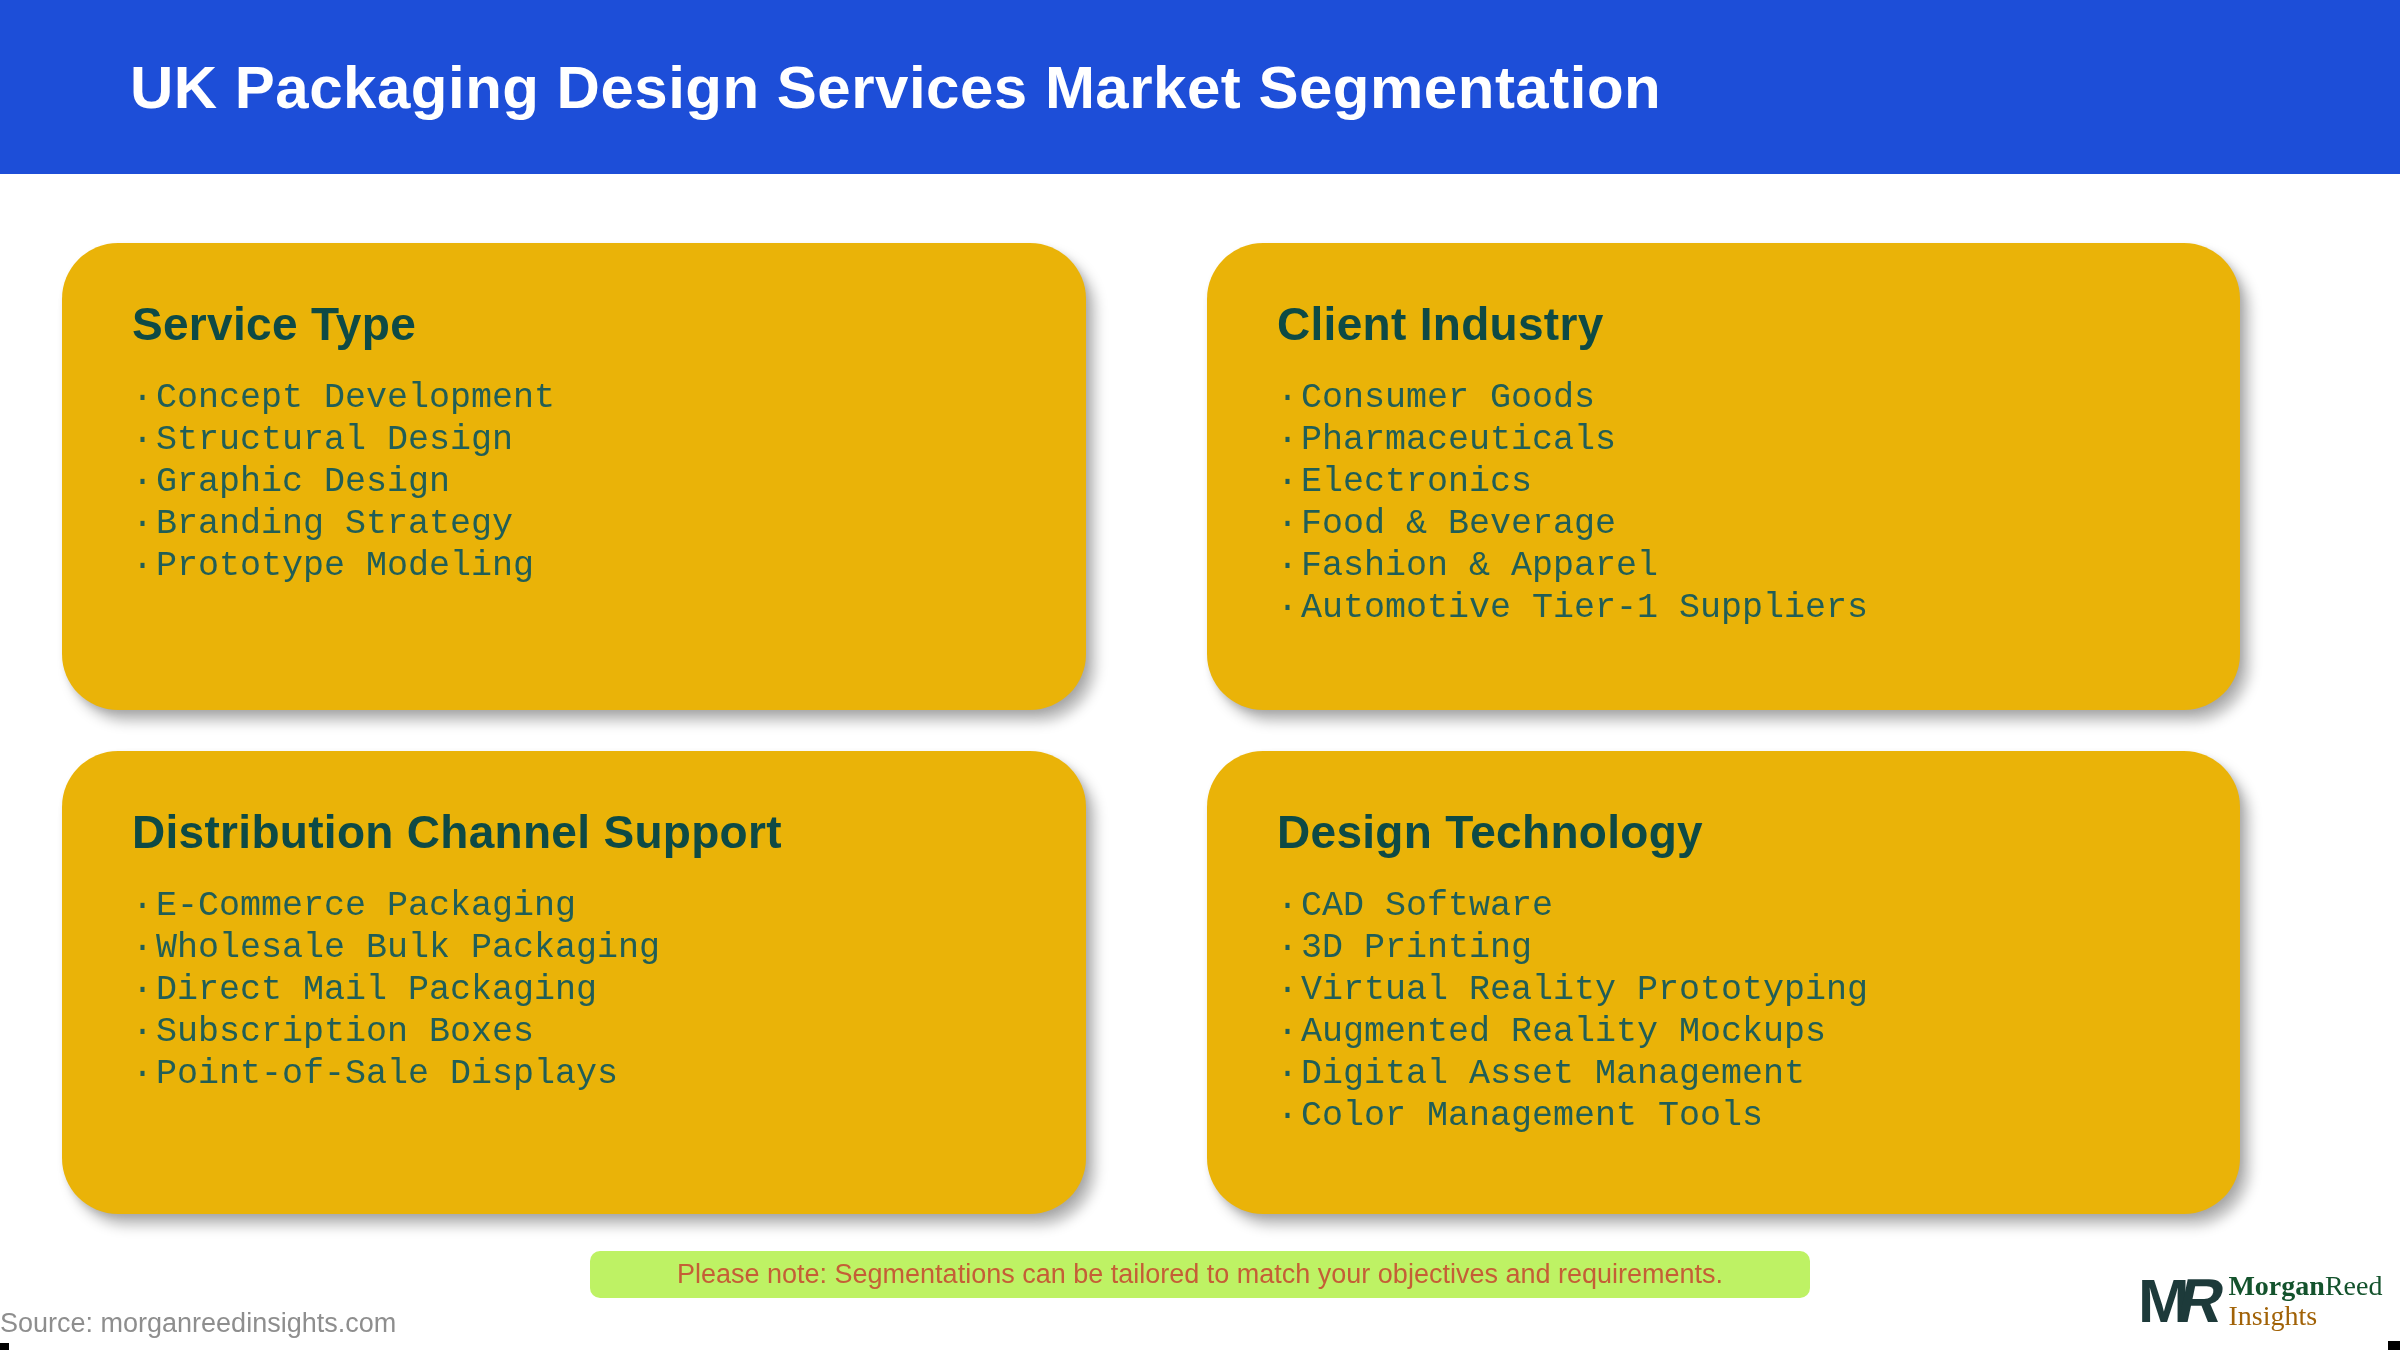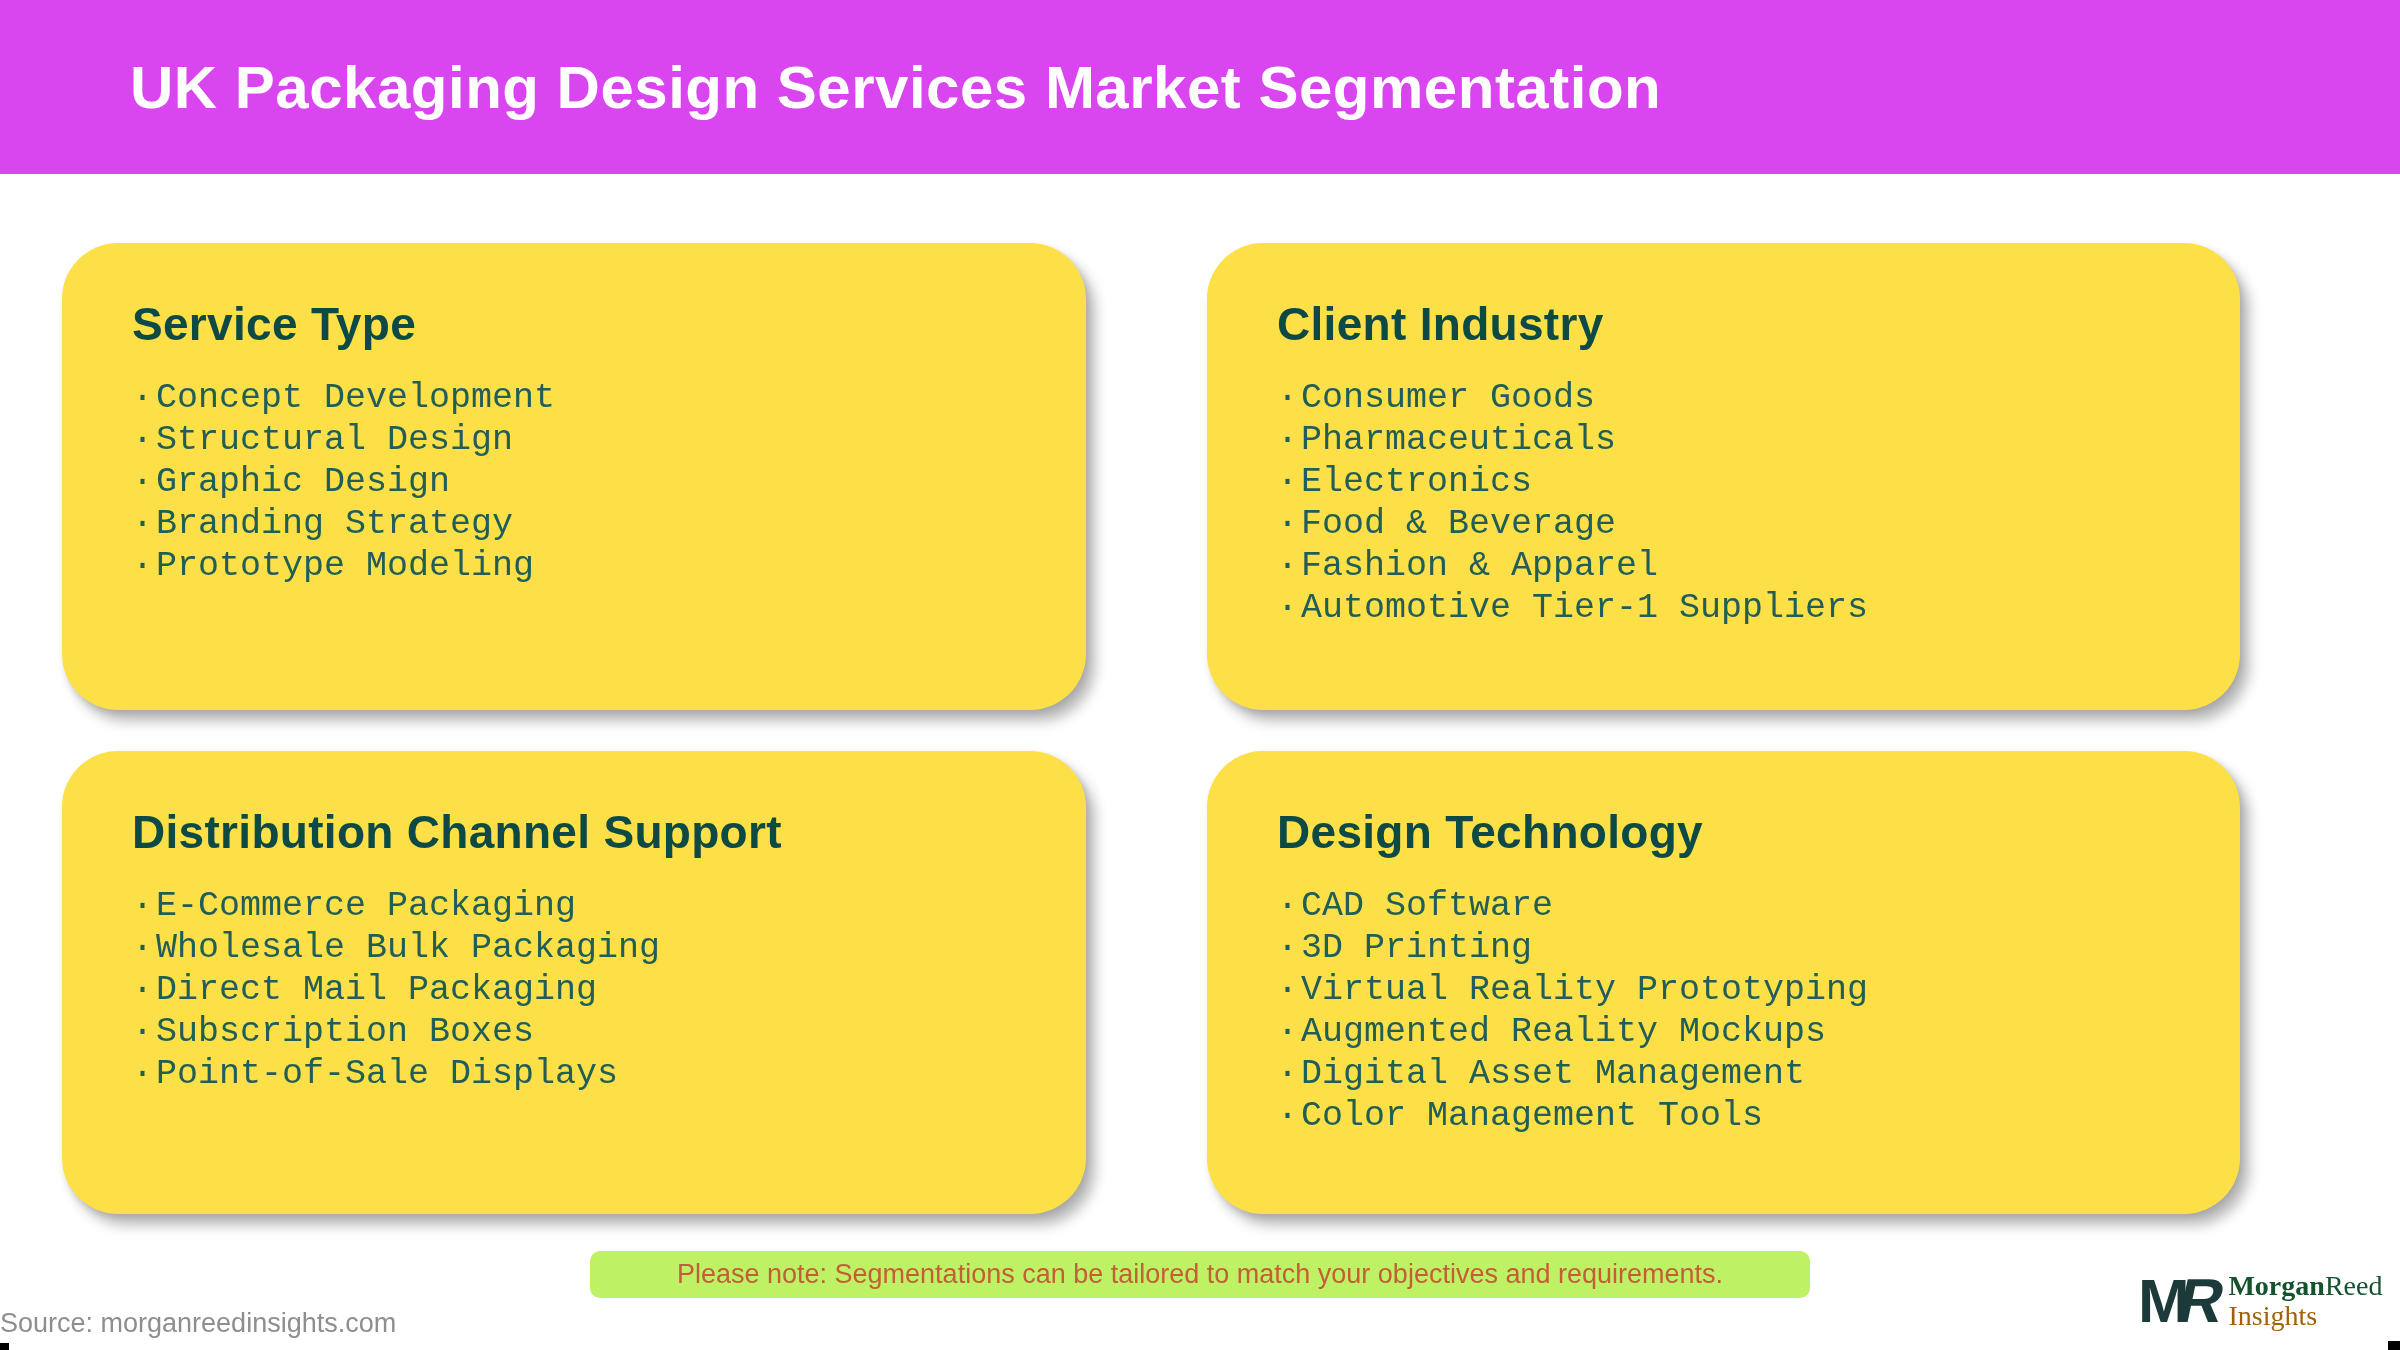--- a/index.html
+++ b/index.html
@@ -2,25 +2,25 @@
 <html><head>
 <meta charset="utf-8">
 <style>
   * { margin:0; padding:0; box-sizing:border-box; }
   html,body { width:2400px; height:1350px; background:#ffffff; overflow:hidden;
               font-family:"Liberation Sans", sans-serif; }
   .stage { position:relative; width:2400px; height:1350px; background:#ffffff; }
 
   
   .header { position:absolute; left:0; top:0; width:2400px; height:174px;
-            background:#d946ef; display:flex; align-items:center; padding-left:130px; }
+            background:#1d4ed8; display:flex; align-items:center; padding-left:130px; }
   .header h1 { color:#ffffff; font-size:60px; font-weight:bold; letter-spacing:0.5px; }
 
   
-  .card { position:absolute; background:#fde047; border-radius:56px;
+  .card { position:absolute; background:#eab308; border-radius:56px;
           box-shadow:9px 11px 13px rgba(0,0,0,0.28), 2px 3px 6px rgba(0,0,0,0.10);
           padding:54px 40px 0 70px; }
   .card-service      { left:62px;   top:243px; width:1024px; height:467px; }
   .card-industry     { left:1207px; top:243px; width:1033px; height:467px; }
   .card-distribution { left:62px;   top:751px; width:1024px; height:463px; }
   .card-technology   { left:1207px; top:751px; width:1033px; height:463px; }
   .card h2 { font-size:46px; font-weight:bold; color:#0e4a45; letter-spacing:0.3px;
              margin-bottom:26px; }
   .card ul { list-style:none; }
   .card li { font-size:35px; line-height:42px; color:#215e57; white-space:nowrap;font-family:Liberation Mono, monospace; }

